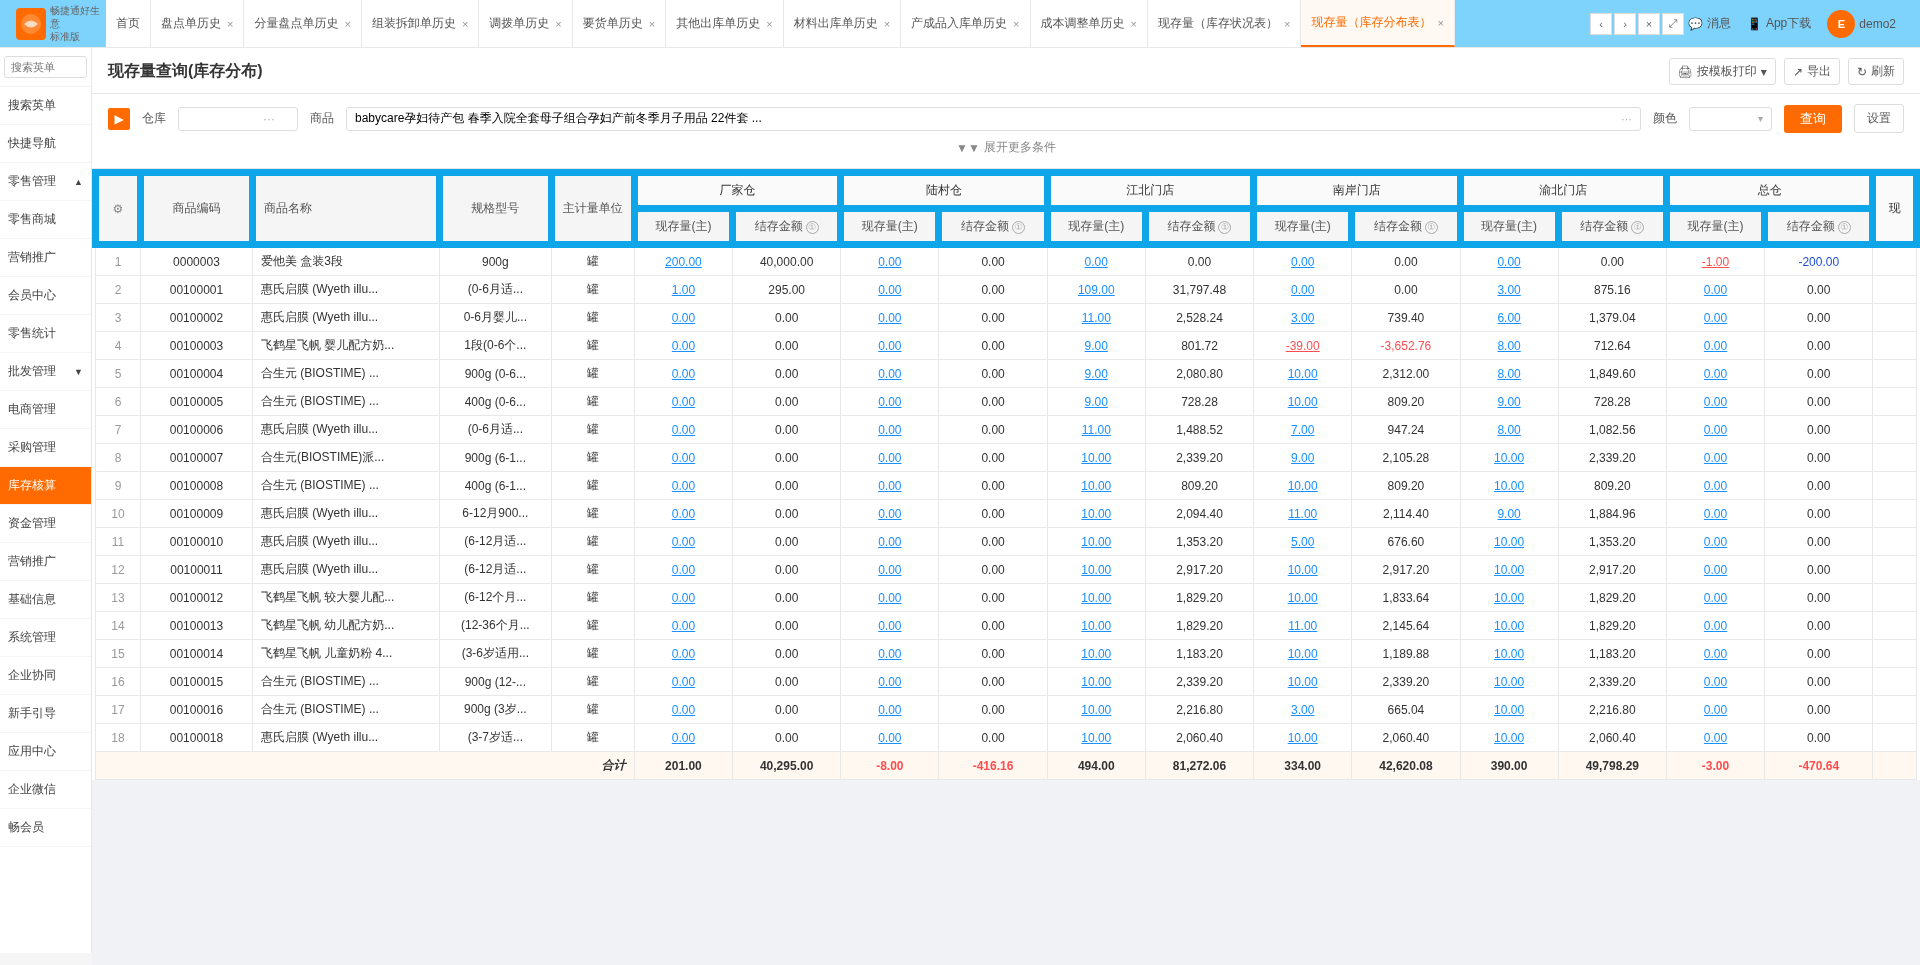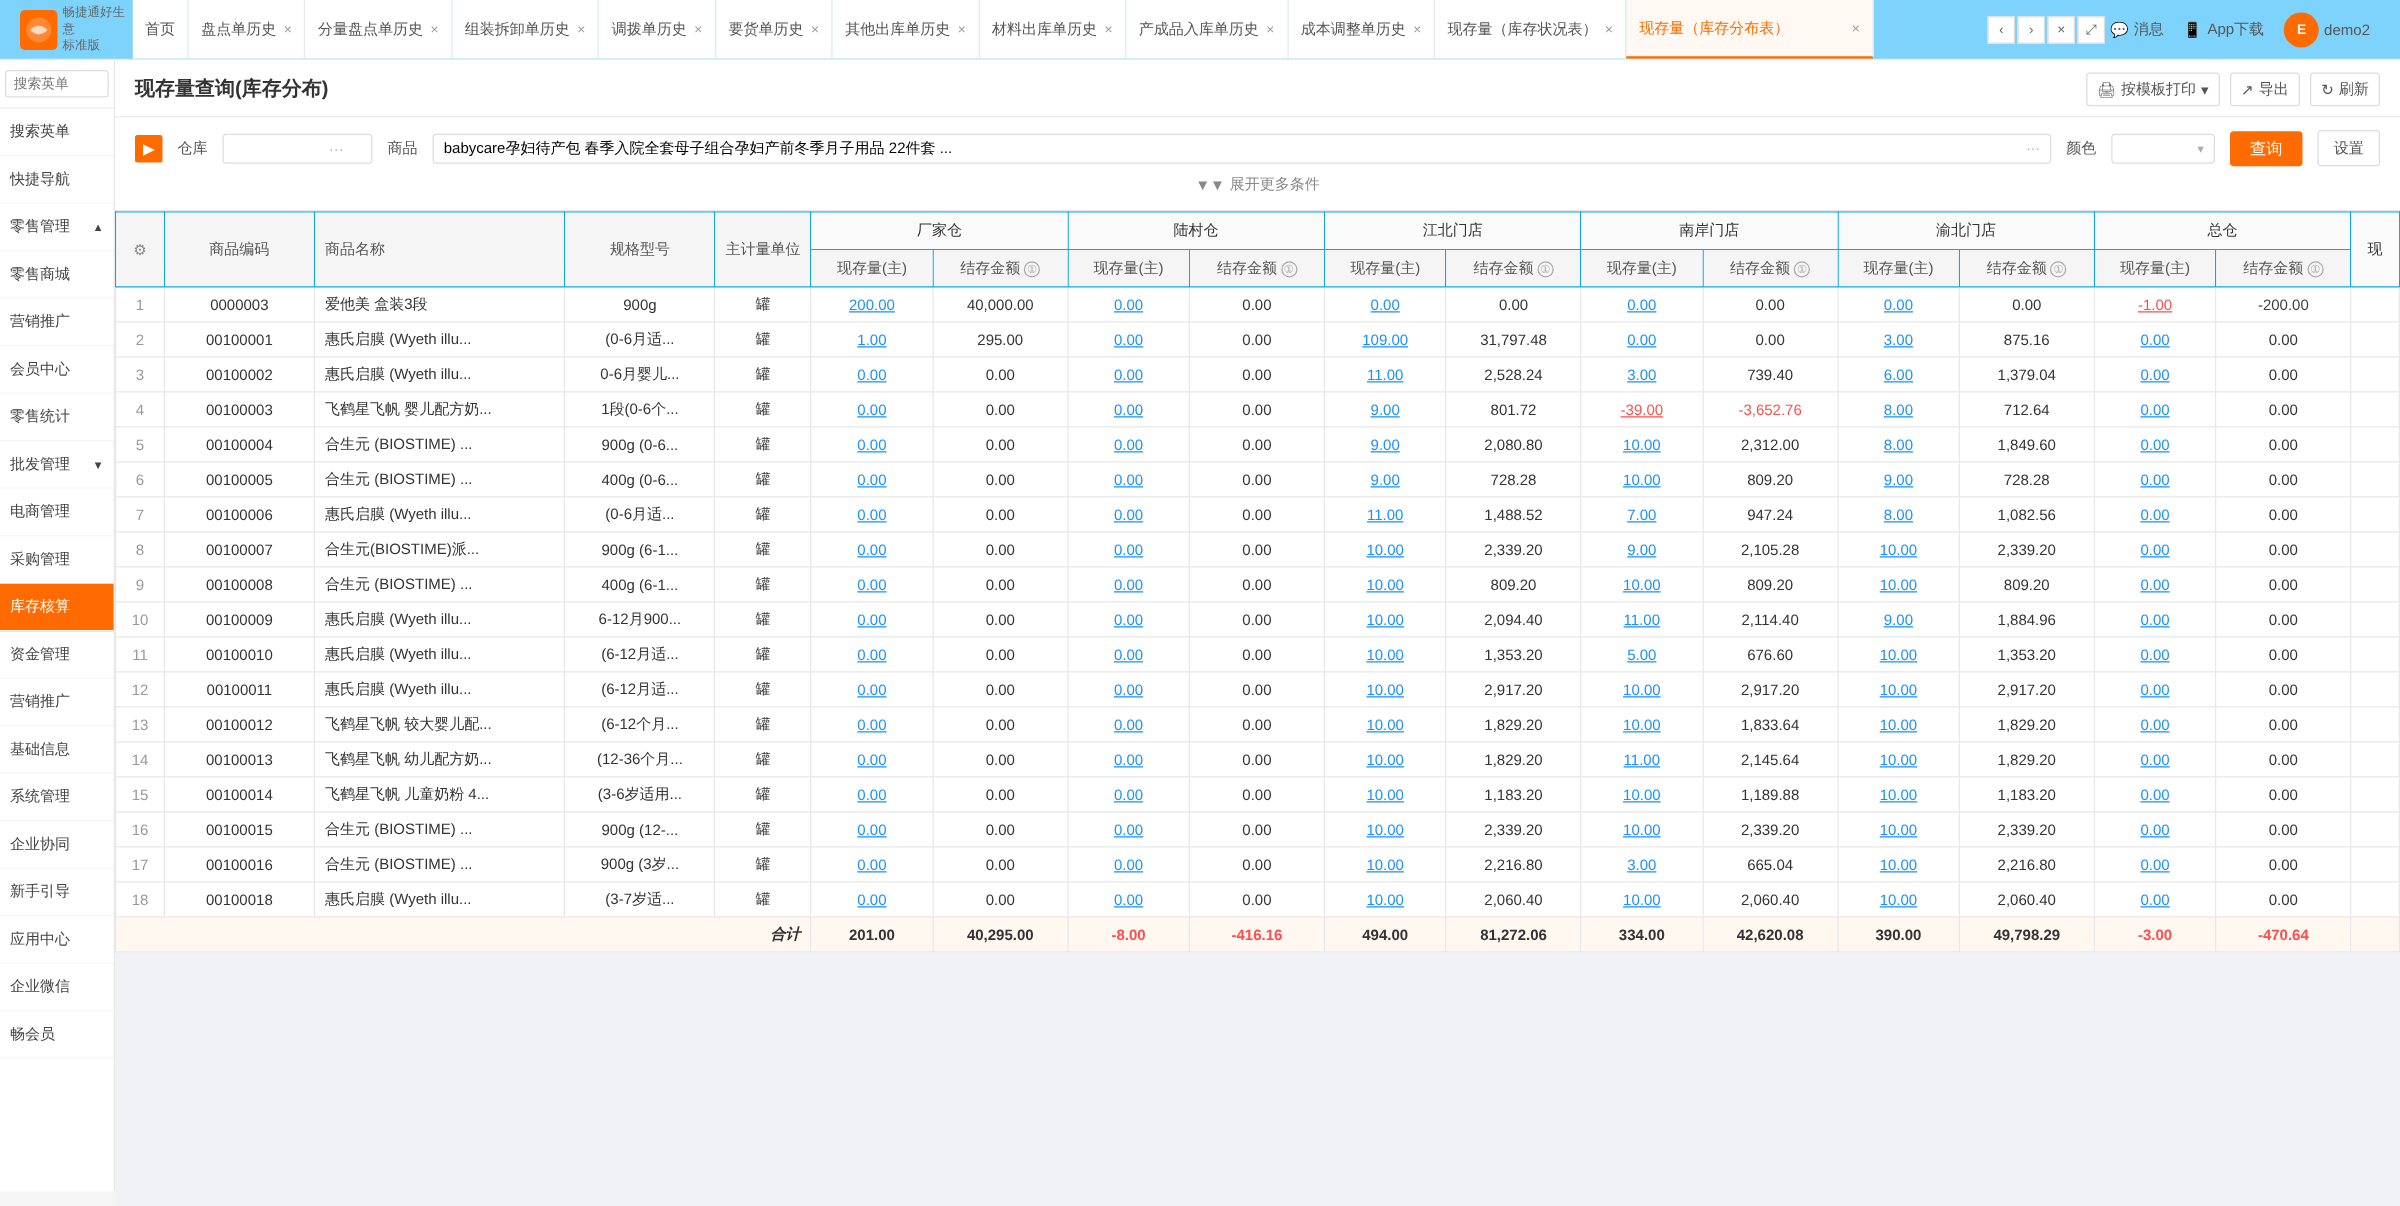--- a/index.html
+++ b/index.html
@@ -45,21 +45,21 @@
       padding: 0 10px;
       height: 100%;
       border-right: 1px solid #e8e8e8;
       white-space: nowrap;
       cursor: pointer;
       font-size: 12px;
       color: #555;
       background: #fff;
       position: relative;
     }
-    .nav-tab.active { background: #fff8f3; color: #ff6b00; border-bottom: 2px solid #ff6b00; gap: 44px; }
+    .nav-tab.active { background: #fff8f3; color: #ff6b00; border-bottom: 2px solid #ff6b00; }
     .nav-tab .close-x {
       margin-left: 6px;
       color: #999;
       font-size: 11px;
       cursor: pointer;
     }
 
     .top-right {
       display: flex; align-items: center; gap: 16px;
       padding-right: 8px;
@@ -235,21 +235,21 @@
     table {
       width: 100%;
       border-collapse: collapse;
       background: #fff;
       min-width: 1400px;
     }
     thead tr {
       background: #f5f5f5;
     }
     th {
-      border: 1px solid #0ea5e9;
+      border: 7px solid #0ea5e9;
       padding: 6px 8px;
       text-align: center;
       font-weight: normal;
       color: #555;
       font-size: 12px;
       white-space: nowrap;
       position: sticky; top: 0;
       background: #f5f5f5;
       z-index: 10;
     }
@@ -546,21 +546,21 @@
     <td>40,000.00</td>
     <td><span class="num-link">0.00</span></td>
     <td>0.00</td>
     <td><span class="num-link">0.00</span></td>
     <td>0.00</td>
     <td><span class="num-link ">0.00</span></td>
     <td>0.00</td>
     <td><span class="num-link">0.00</span></td>
     <td>0.00</td>
     <td><span class="num-link num-negative">-1.00</span></td>
-    <td style="color:#404040">-200.00</td>
+    <td style="color:#1d4ed8">-200.00</td>
     <td></td>
   </tr>
           <tr>
     <td class="col-num">2</td>
     <td class="col-code">00100001</td>
     <td class="col-name">惠氏启膜 (Wyeth illu...</td>
     <td class="col-spec">(0-6月适...</td>
     <td class="col-unit">罐</td>
     <td><span class="num-link">1.00</span></td>
     <td>295.00</td>

